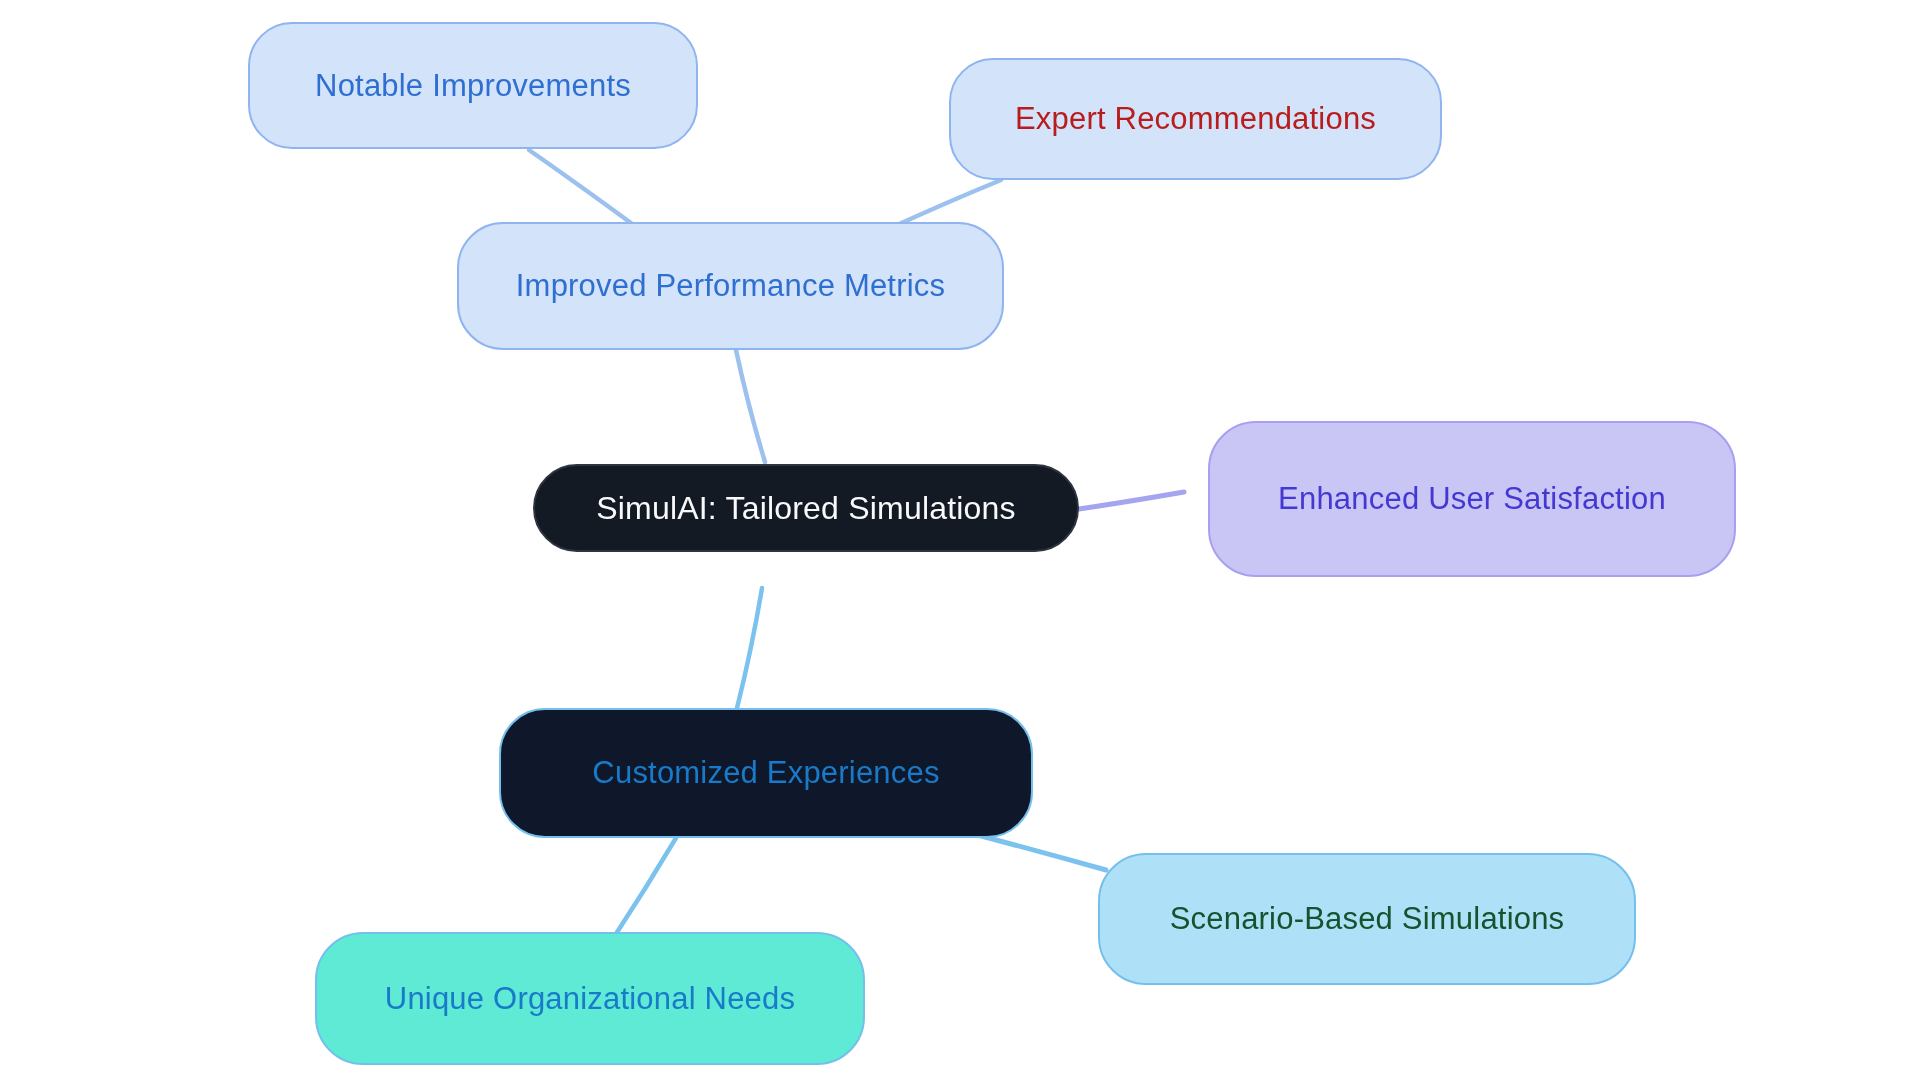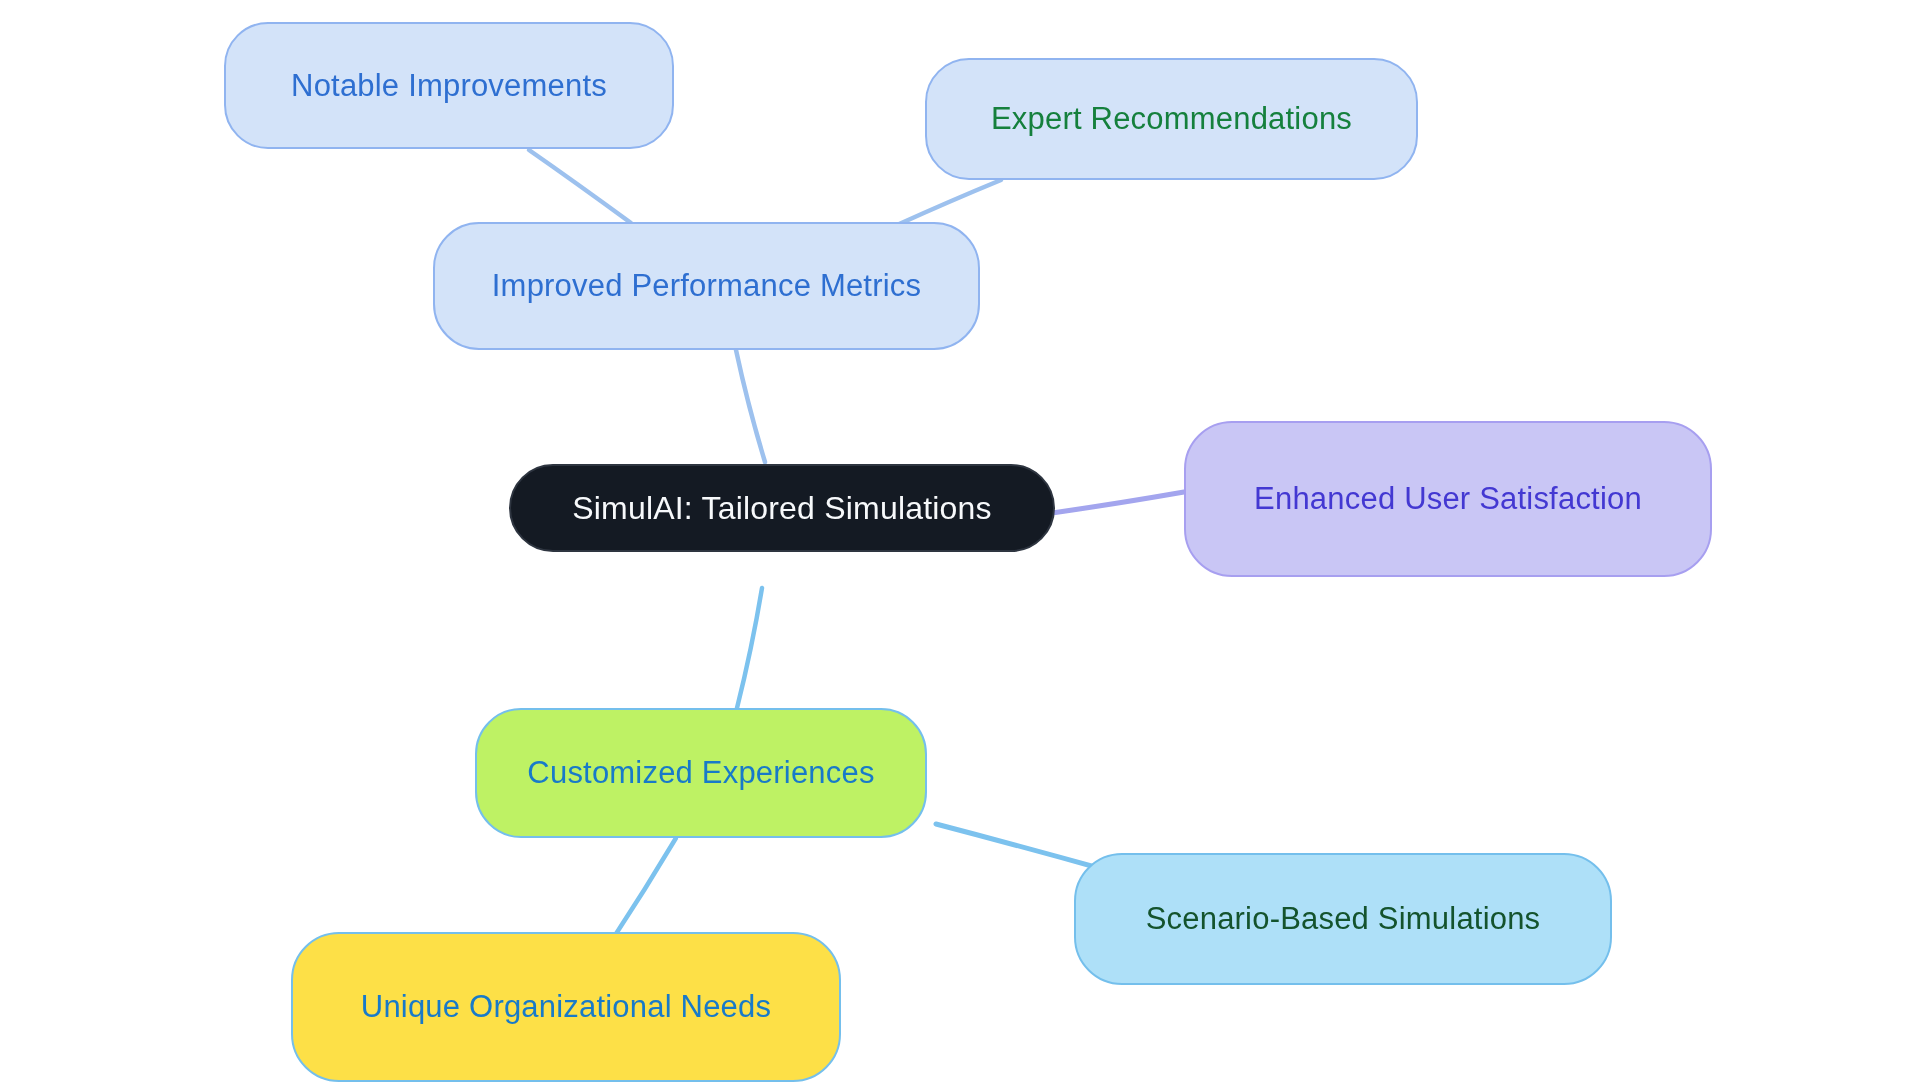--- a/index.html
+++ b/index.html
@@ -27,20 +27,21 @@
     position: absolute;
     z-index: 2;
     display: flex;
     align-items: center;
     justify-content: center;
     box-sizing: border-box;
     text-align: center;
     letter-spacing: 0.2px;
     cursor: pointer;
     user-select: none;
+    margin-left: 24px;
   }
   .node span {
     display: block;
     line-height: 1.15;
     padding: 0 18px;
     white-space: nowrap;
   }
 </style>
 </head>
 <body>
@@ -57,28 +58,28 @@
     </svg>
 <div class="node" style="left: 509px; top: 464px; width: 546px; height: 88px; border-radius: 62px; background: rgb(20, 26, 35); border: 2.5px solid rgb(46, 53, 64); color: rgb(247, 249, 251); font-size: 32px;">
       <span>SimulAI: Tailored Simulations</span>
     </div>
     <div class="node" style="left: 433px; top: 222px; width: 547px; height: 128px; border-radius: 46px; background: rgb(211, 227, 249); border: 2.5px solid rgb(144, 180, 240); color: rgb(46, 111, 209); font-size: 31px;">
       <span>Improved Performance Metrics</span>
     </div>
     <div class="node" style="left: 224px; top: 22px; width: 450px; height: 127px; border-radius: 44px; background: rgb(211, 227, 249); border: 2.5px solid rgb(144, 180, 240); color: rgb(46, 111, 209); font-size: 31px;">
       <span>Notable Improvements</span>
     </div>
-    <div class="node" style="left: 925px; top: 58px; width: 493px; height: 122px; border-radius: 44px; background: rgb(211, 227, 249); border: 2.5px solid rgb(144, 180, 240); color: #15803d; font-size: 31px;">
+    <div class="node" style="left: 925px; top: 58px; width: 493px; height: 122px; border-radius: 44px; background: rgb(211, 227, 249); border: 2.5px solid rgb(144, 180, 240); color: #b91c1c; font-size: 31px;">
       <span>Expert Recommendations</span>
     </div>
     <div class="node" style="left: 1184px; top: 421px; width: 528px; height: 156px; border-radius: 48px; background: rgb(201, 198, 245); border: 2.5px solid rgb(167, 159, 240); color: rgb(67, 56, 210); font-size: 31px;">
       <span>Enhanced User Satisfaction</span>
     </div>
-    <div class="node" style="left: 475px; top: 708px; width: 452px; height: 130px; border-radius: 46px; background: #bef264; border: 2.5px solid rgb(116, 191, 236); color: rgb(24, 122, 201); font-size: 31px; text-align: center;">
+    <div class="node" style="left: 475px; top: 708px; width: 534px; height: 130px; border-radius: 46px; background: #0f172a; border: 2.5px solid rgb(116, 191, 236); color: rgb(24, 122, 201); font-size: 31px; text-align: center;">
       <span>Customized Experiences</span>
     </div>
-    <div class="node" style="left: 291px; top: 932px; width: 550px; height: 150px; border-radius: 48px; background: #fde047; border: 2.5px solid rgb(116, 191, 236); color: rgb(24, 122, 201); font-size: 31px;">
+    <div class="node" style="left: 291px; top: 932px; width: 550px; height: 133px; border-radius: 48px; background: #5eead4; border: 2.5px solid rgb(116, 191, 236); color: rgb(24, 122, 201); font-size: 31px;">
       <span>Unique Organizational Needs</span>
     </div>
     <div class="node" style="left: 1074px; top: 853px; width: 538px; height: 132px; border-radius: 48px; background: rgb(174, 224, 248); border: 2.5px solid rgb(116, 191, 236); color: #14532d; font-size: 31px;">
       <span>Scenario-Based Simulations</span>
     </div>
   </div>
 
 </body></html>

